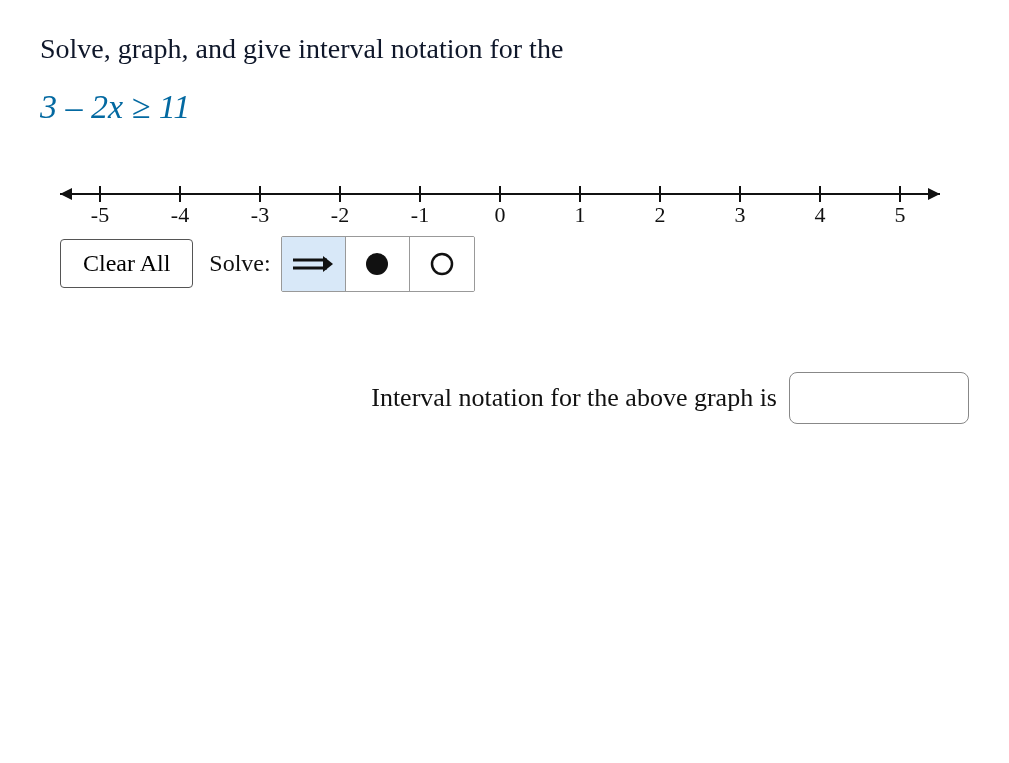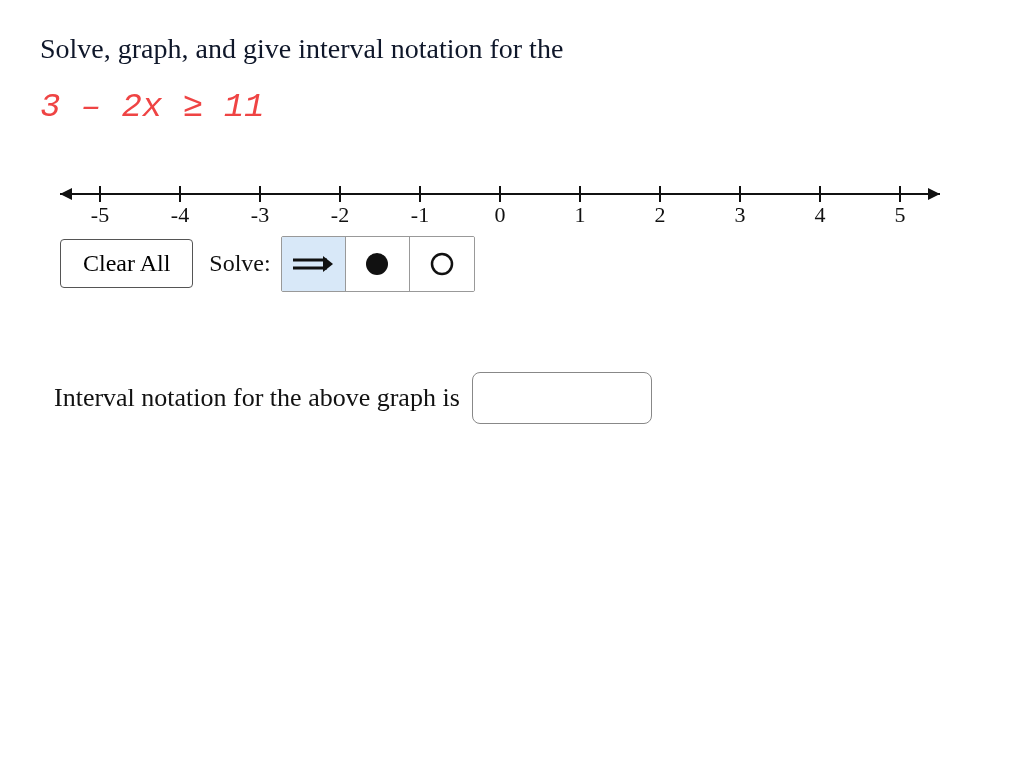--- a/index.html
+++ b/index.html
@@ -29,23 +29,23 @@
     .instruction-text {
       font-size: 28px;
       line-height: 1.35;
       color: #0f172a;
       margin-bottom: 20px;
       font-family: 'Georgia', serif;
     }
 
     .inequality {
       font-size: 34px;
-      color: #ef4444;
+      color: #0369a1;
       margin-bottom: 40px;
-      font-family: Liberation Mono, monospace;
+      font-family: Liberation Serif, serif;
       font-style: italic;
     }
 
     
     .number-line-section {
       margin-bottom: 20px;
       padding-left: 10px;
     }
 
     .number-line-wrapper {
@@ -114,22 +114,23 @@
 
     .draw-tool-btn.inactive {
       background: #fff;
     }
 
     
     .interval-row {
       display: flex;
       align-items: center;
       margin-top: 60px;
-      margin-left: 14px;
+      margin-left: 5px;
       gap: 12px;
+      justify-content: flex-end;
     }
 
     .interval-label {
       font-size: 26px;
       font-family: 'Georgia', serif;
       color: #111;
     }
 
     .interval-input-box {
       width: 180px;

